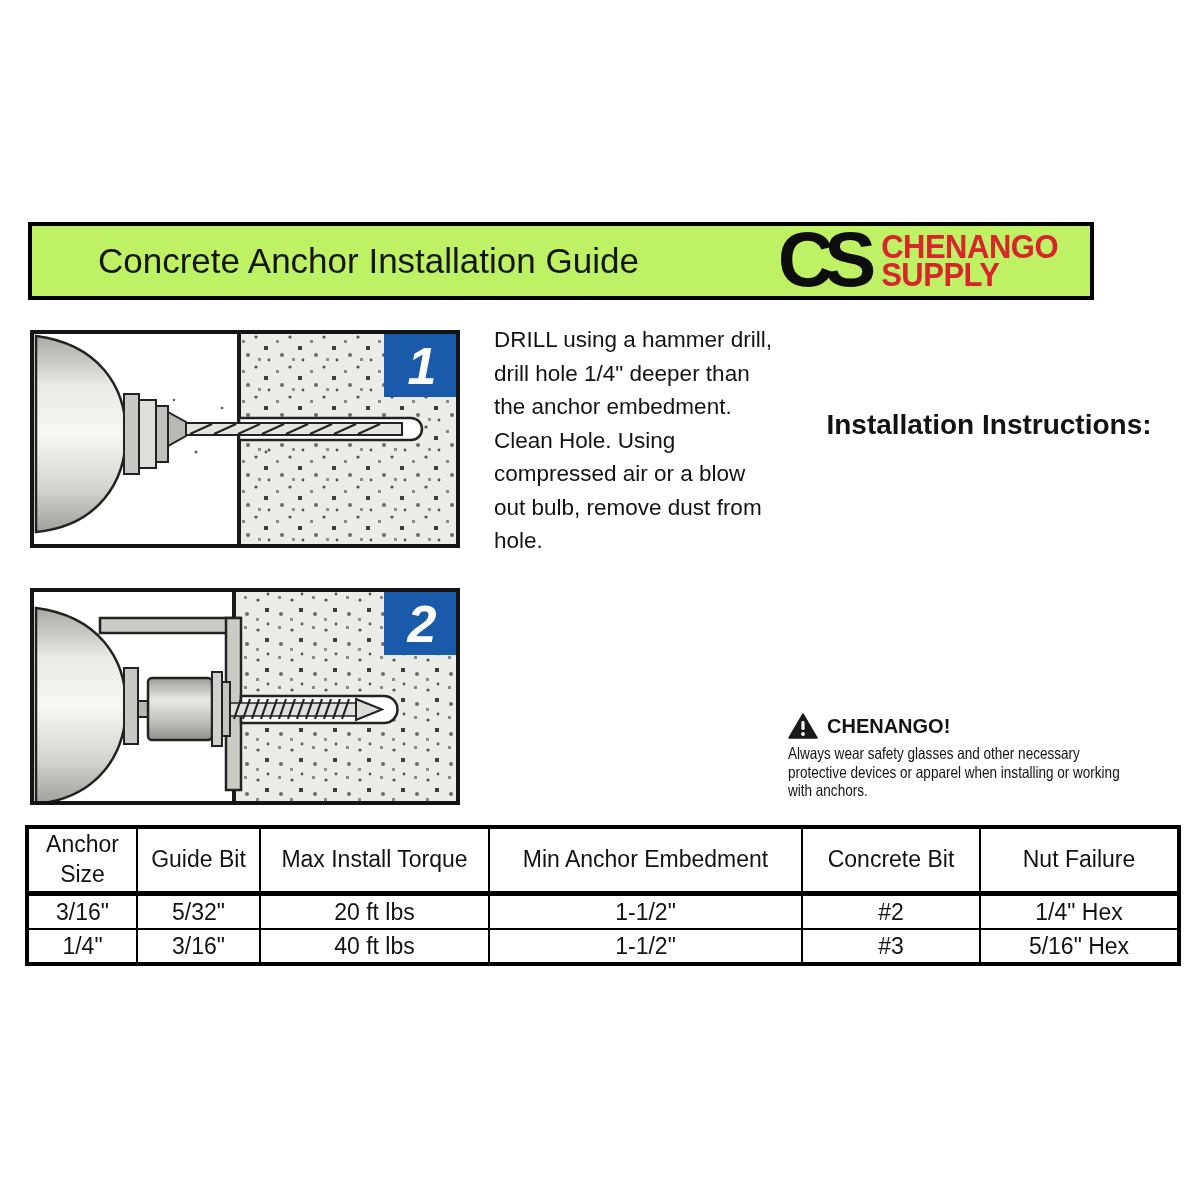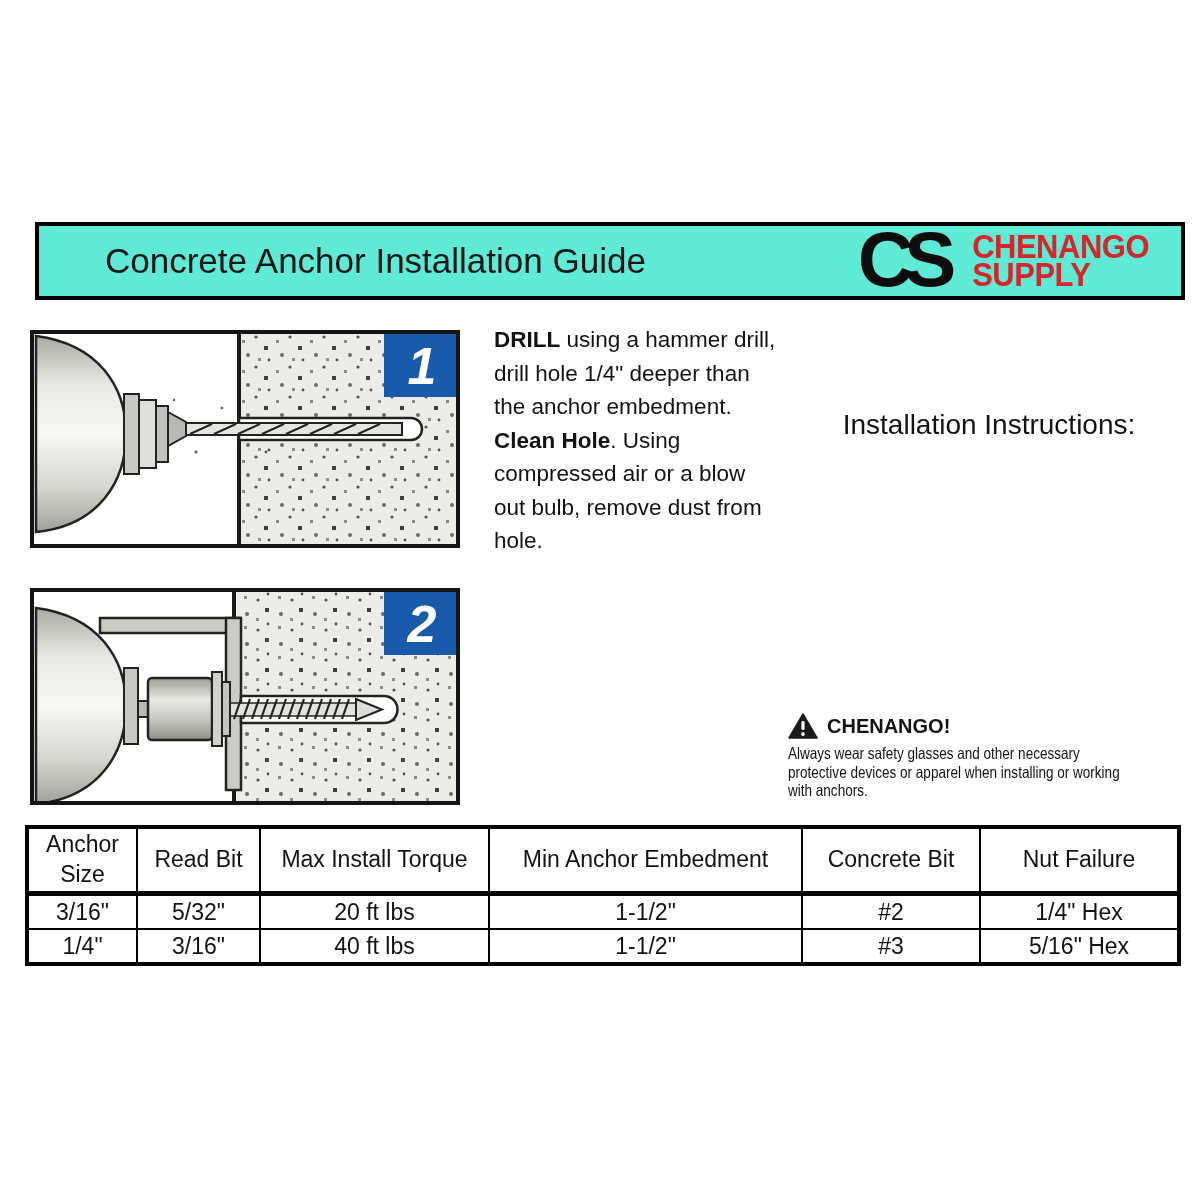--- a/index.html
+++ b/index.html
@@ -1,48 +1,48 @@
 <!DOCTYPE html>
 <html style="--badge-blue: #1a5aab; --logo-red: #d6252b; --concrete: #ebebe7;"><head>
 <meta charset="utf-8">
 <style>
   html,body{margin:0;padding:0;background:#fff;}
   .page{position:relative;width:1200px;height:1200px;background:#ffffff;
         font-family:"Liberation Sans",sans-serif;color:#111;overflow:hidden;}
 
   
-  .header-bar{position:absolute;left:35px;top:222px;width:1150px;height:78px;
-              border:4px solid #000;box-sizing:border-box;background:#5eead4;
+  .header-bar{position:absolute;left:28px;top:222px;width:1066px;height:78px;
+              border:4px solid #000;box-sizing:border-box;background:#bef264;
               display:flex;align-items:center;}
   .header-title{margin-left:66px;font-size:35px;white-space:nowrap;color:#151515;}
   .logo{position:absolute;right:32px;top:50%;transform:translateY(-50%);
-        display:flex;align-items:center;gap:16px;margin-left:18px;}
+        display:flex;align-items:center;gap:5px;margin-left:18px;}
   .logo-monogram{font-size:78px;font-weight:900;letter-spacing:-10px;line-height:0.9;
                  color:#0d0d0d;padding-right:10px;margin-top:-4px;}
   .logo-name{font-weight:800;font-size:31px;line-height:27px;letter-spacing:-0.5px;
              color:var(--logo-red,#d6252b);transform:scaleY(1.05);}
 
   
   .panel{position:absolute;left:30px;width:430px;border:4px solid #141414;
          box-sizing:border-box;background:#fff;}
   #panel1{top:330px;height:218px;}
   #panel2{top:588px;height:217px;}
   .panel svg{display:block;width:100%;height:100%;}
 
   
   .step-text{position:absolute;left:494px;width:320px;font-size:22.5px;
              line-height:33.5px;white-space:pre-line;color:#131313;}
   #drill-text{top:323px;}
   #drive-text{top:579px;}
-  .step-text b{font-weight:700;}
+  .step-text b{font-weight:400;}
 
   
   .install{position:absolute;left:786px;top:404px;width:406px;text-align:center;
            font-size:28px;line-height:41px;color:#131313;}
-  .install-head{font-weight:400;}
+  .install-head{font-weight:700;}
   .install-body{white-space:pre-line;}
 
   
   .warning{position:absolute;left:788px;top:713px;width:480px;}
   .warn-head{display:flex;align-items:center;gap:9px;font-weight:700;
              font-size:20px;color:#131313;}
   .warn-body{margin-top:4px;width:480px;font-size:16.5px;line-height:18.5px;
              white-space:pre-line;color:#131313;
              transform:scaleX(0.82);transform-origin:0 0;}
 
@@ -227,21 +227,21 @@
       <col style="width:110px">
         <col style="width:123px">
         <col style="width:229px">
       <col style="width:313px">
         <col style="width:178px">
         <col style="width:199px">
     </colgroup>
     <thead>
       <tr>
         <th>Anchor Size</th>
-        <th>Read Bit</th>
+        <th>Guide Bit</th>
         <th>Max Install Torque</th>
         <th>Min Anchor Embedment</th>
         <th>Concrete Bit</th>
         <th>Nut Failure</th>
       </tr>
     </thead>
     <tbody>
       <tr>
         <td>3/16"</td>
         <td>5/32"</td>

